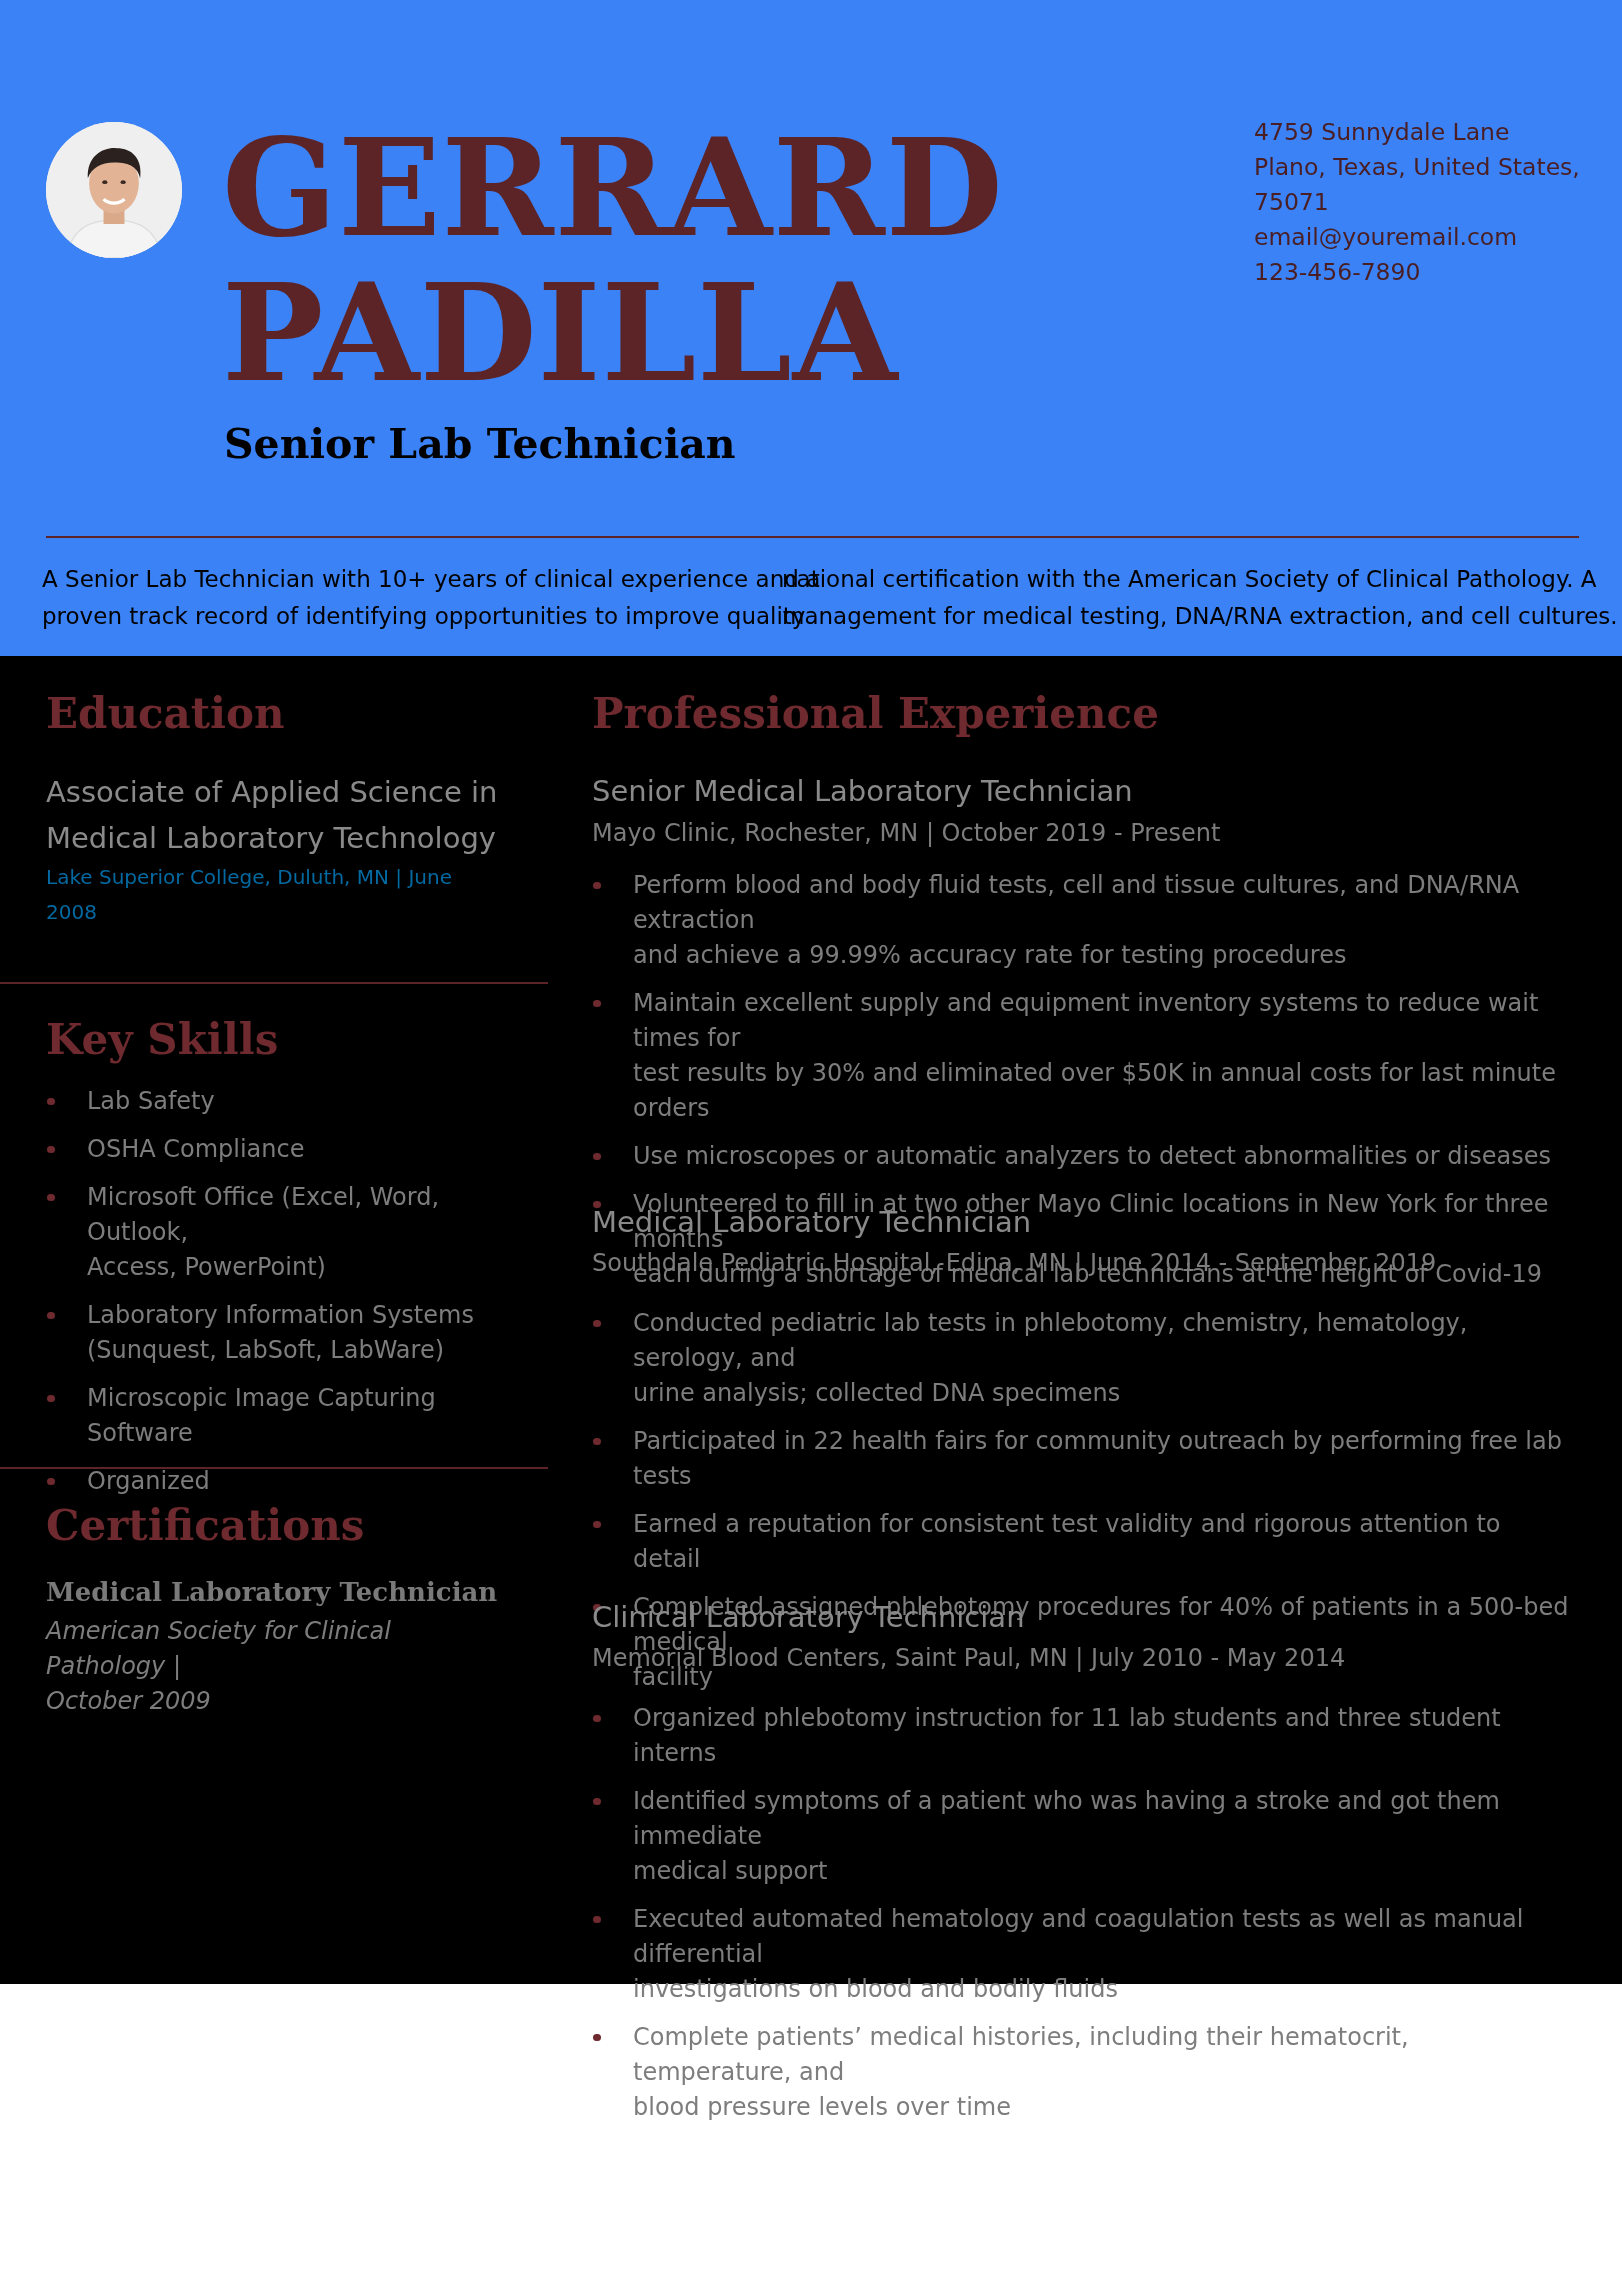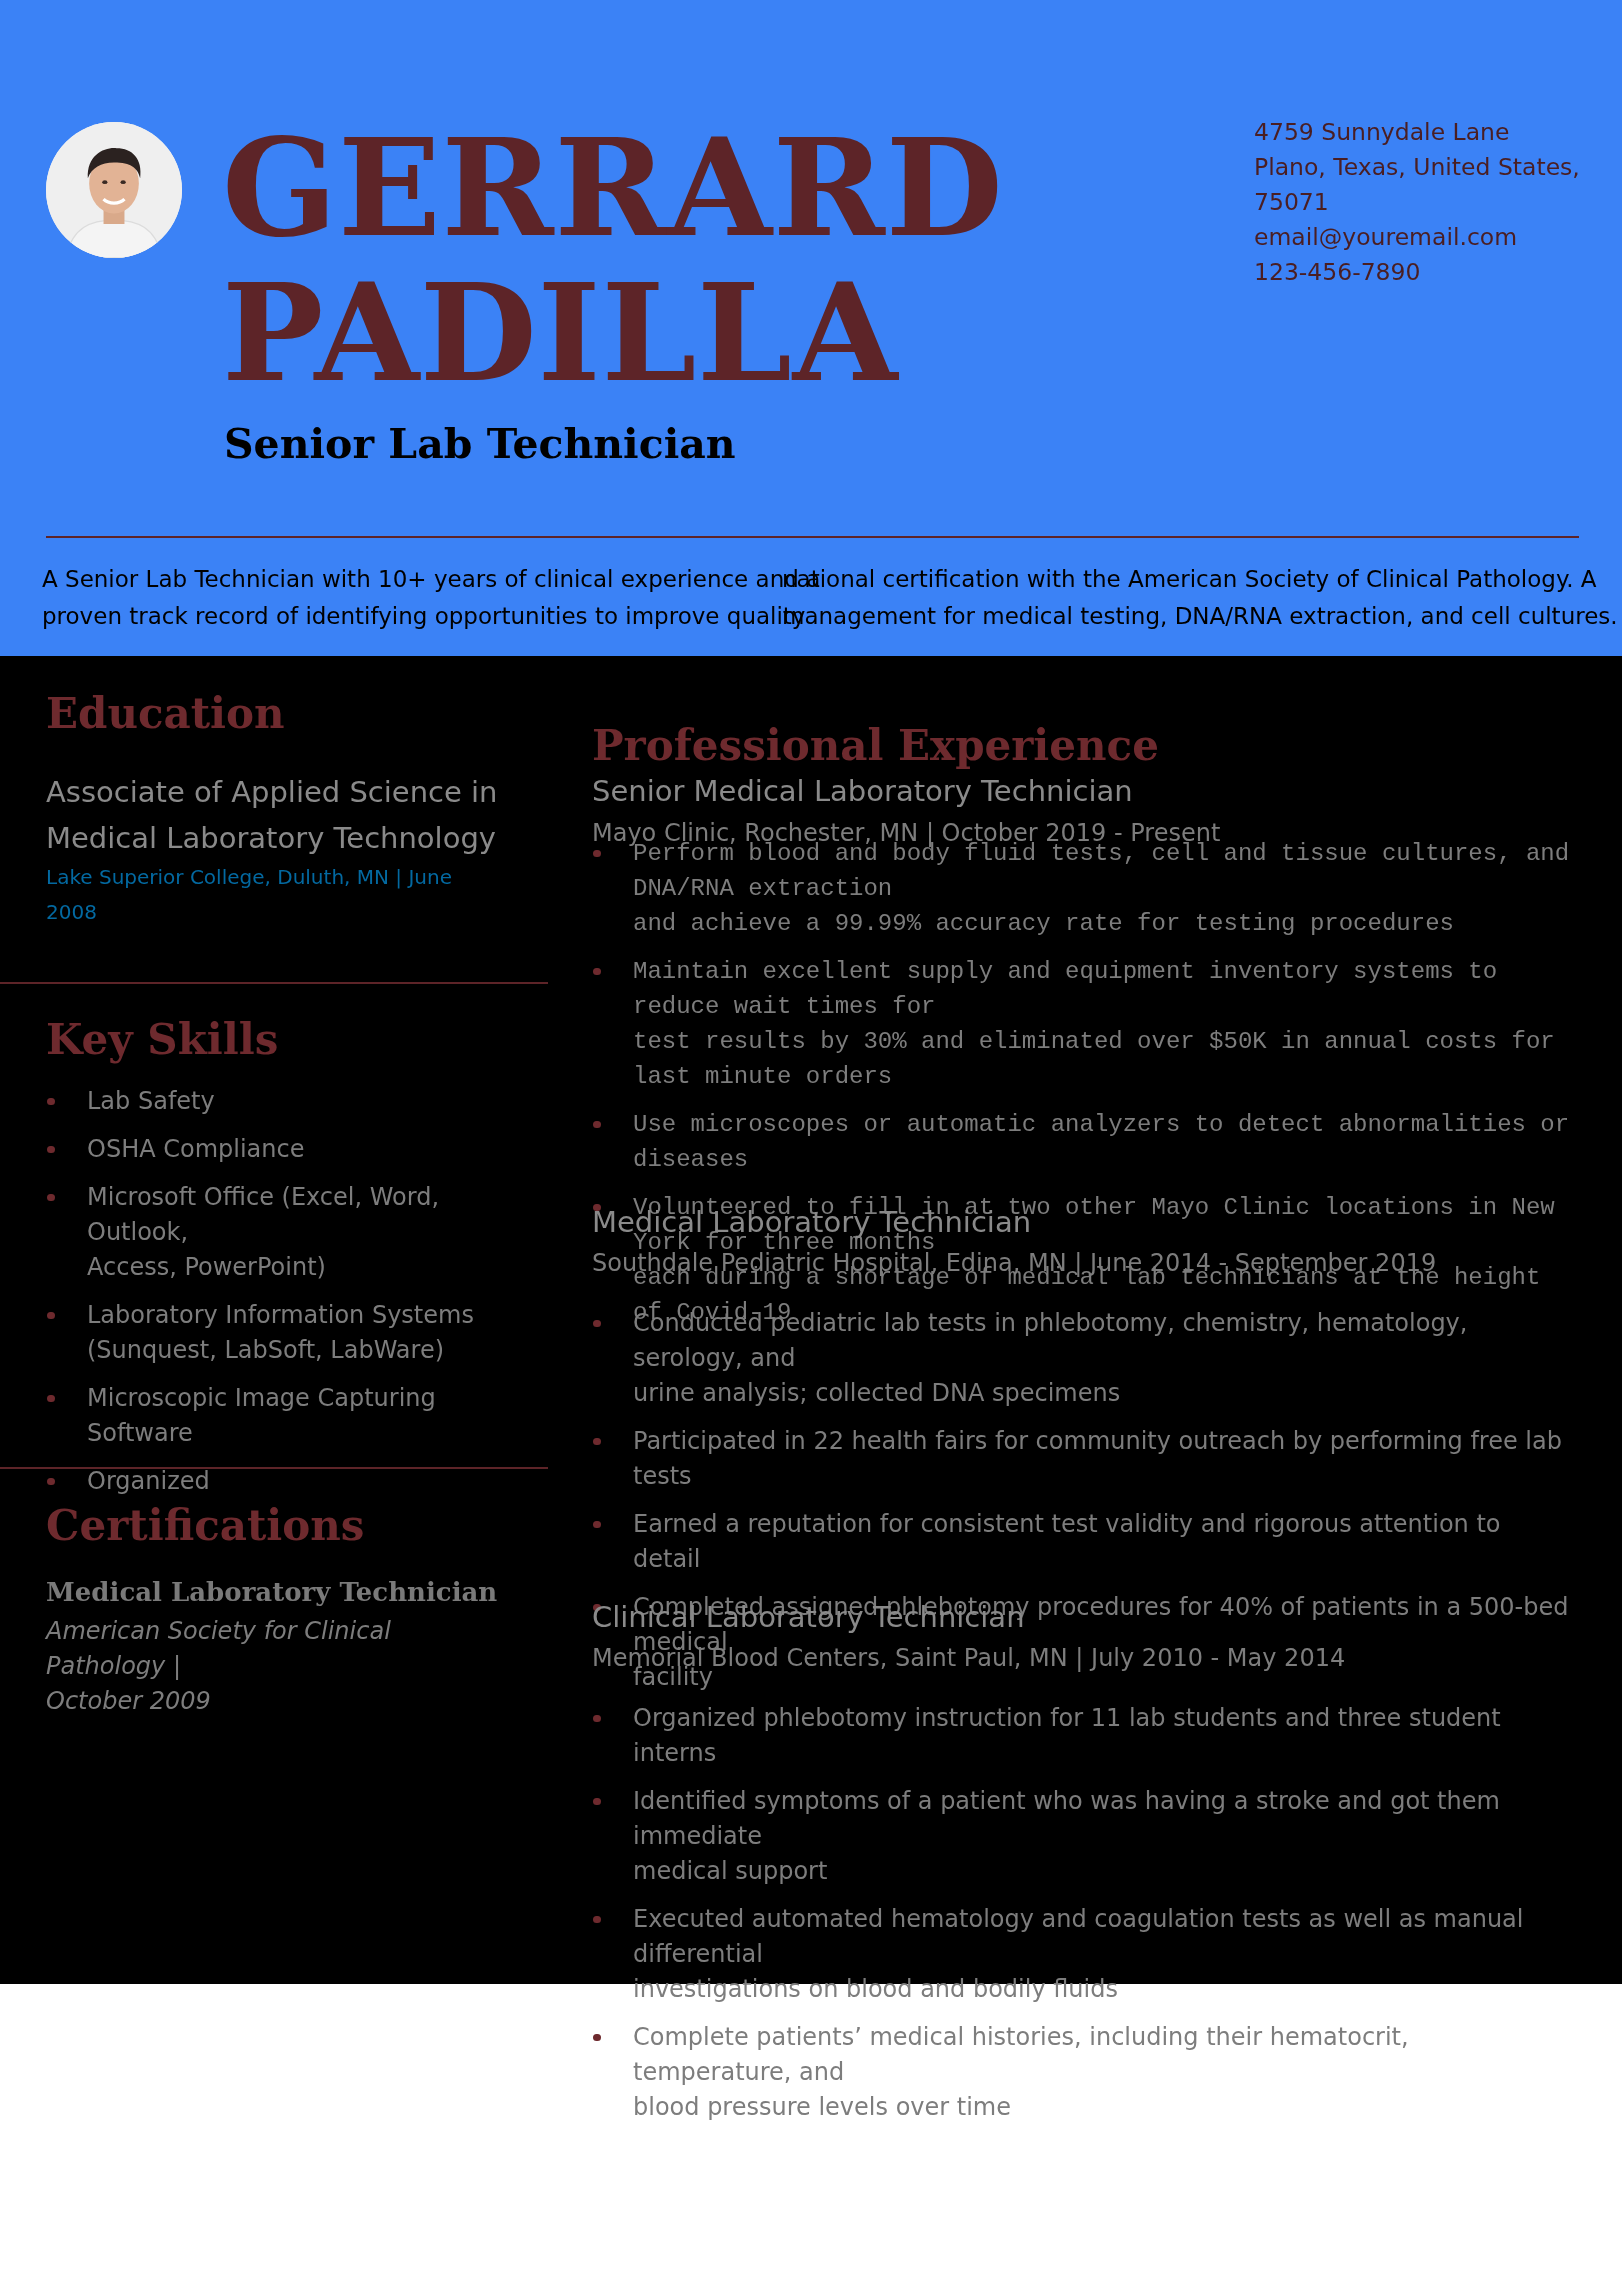--- a/index.html
+++ b/index.html
@@ -143,25 +143,25 @@
 
 <div class="left-rule" style="top:1467px;"></div>
 
 <div class="section-heading" style="left:46px; top:1500px;">Certifications</div>
 <div class="cert-title">Medical Laboratory Technician</div>
 <div class="cert-org">
   <div>American Society for Clinical Pathology |</div>
   <div>October 2009</div>
 </div>
 
-<div class="section-heading" style="left:592px; top:720px;">Professional Experience</div>
+<div class="section-heading" style="left:592px; top:688px;">Professional Experience</div>
 
 <div class="job-role" style="top:770px;">Senior Medical Laboratory Technician</div>
 <div class="job-meta" style="top:816px;">Mayo Clinic, Rochester, MN | October 2019 - Present</div>
-<ul class="bullet-list job-bullets" style="top:836px;font-family:Liberation Mono, monospace;">
+<ul class="bullet-list job-bullets" style="top:868px;">
   <li>
     <div>Perform blood and body fluid tests, cell and tissue cultures, and  DNA/RNA extraction</div>
     <div>and achieve a 99.99% accuracy rate for testing  procedures</div>
   </li>
   <li>
     <div>Maintain excellent supply and equipment inventory systems to reduce  wait times for</div>
     <div>test results by 30% and eliminated over $50K in annual  costs for last minute orders</div>
   </li>
   <li>
     <div>Use microscopes or automatic analyzers to detect abnormalities or diseases</div>

